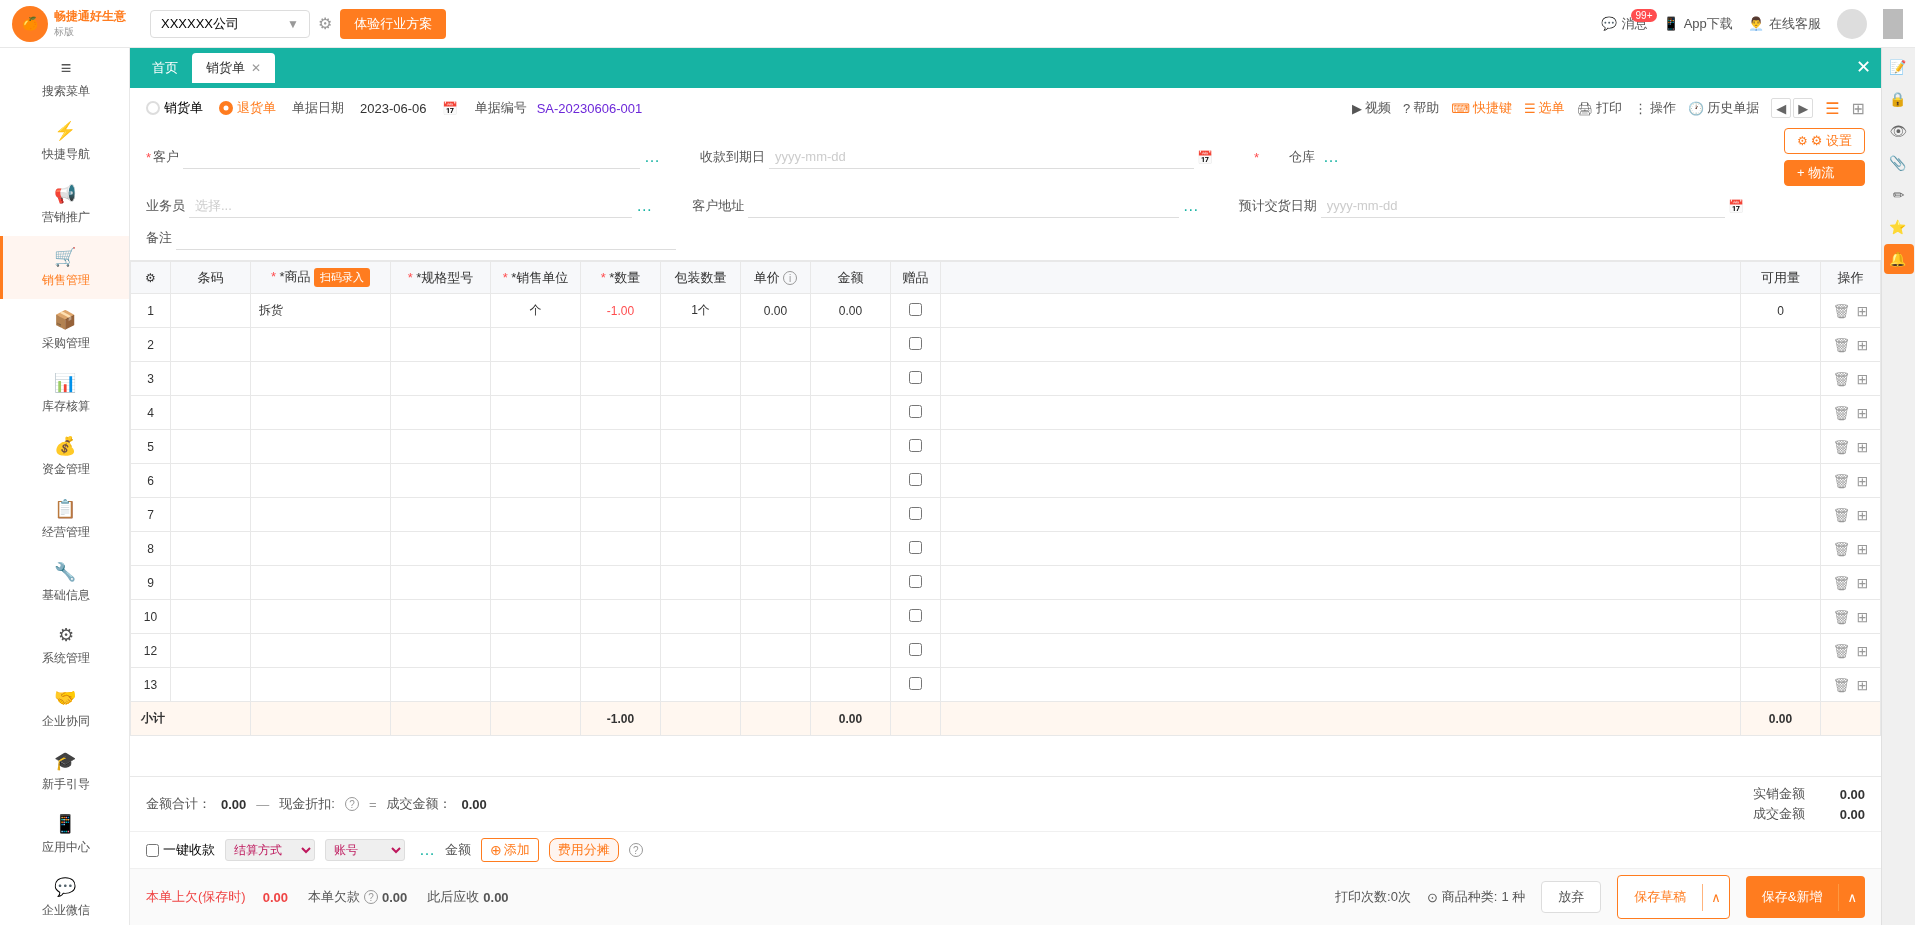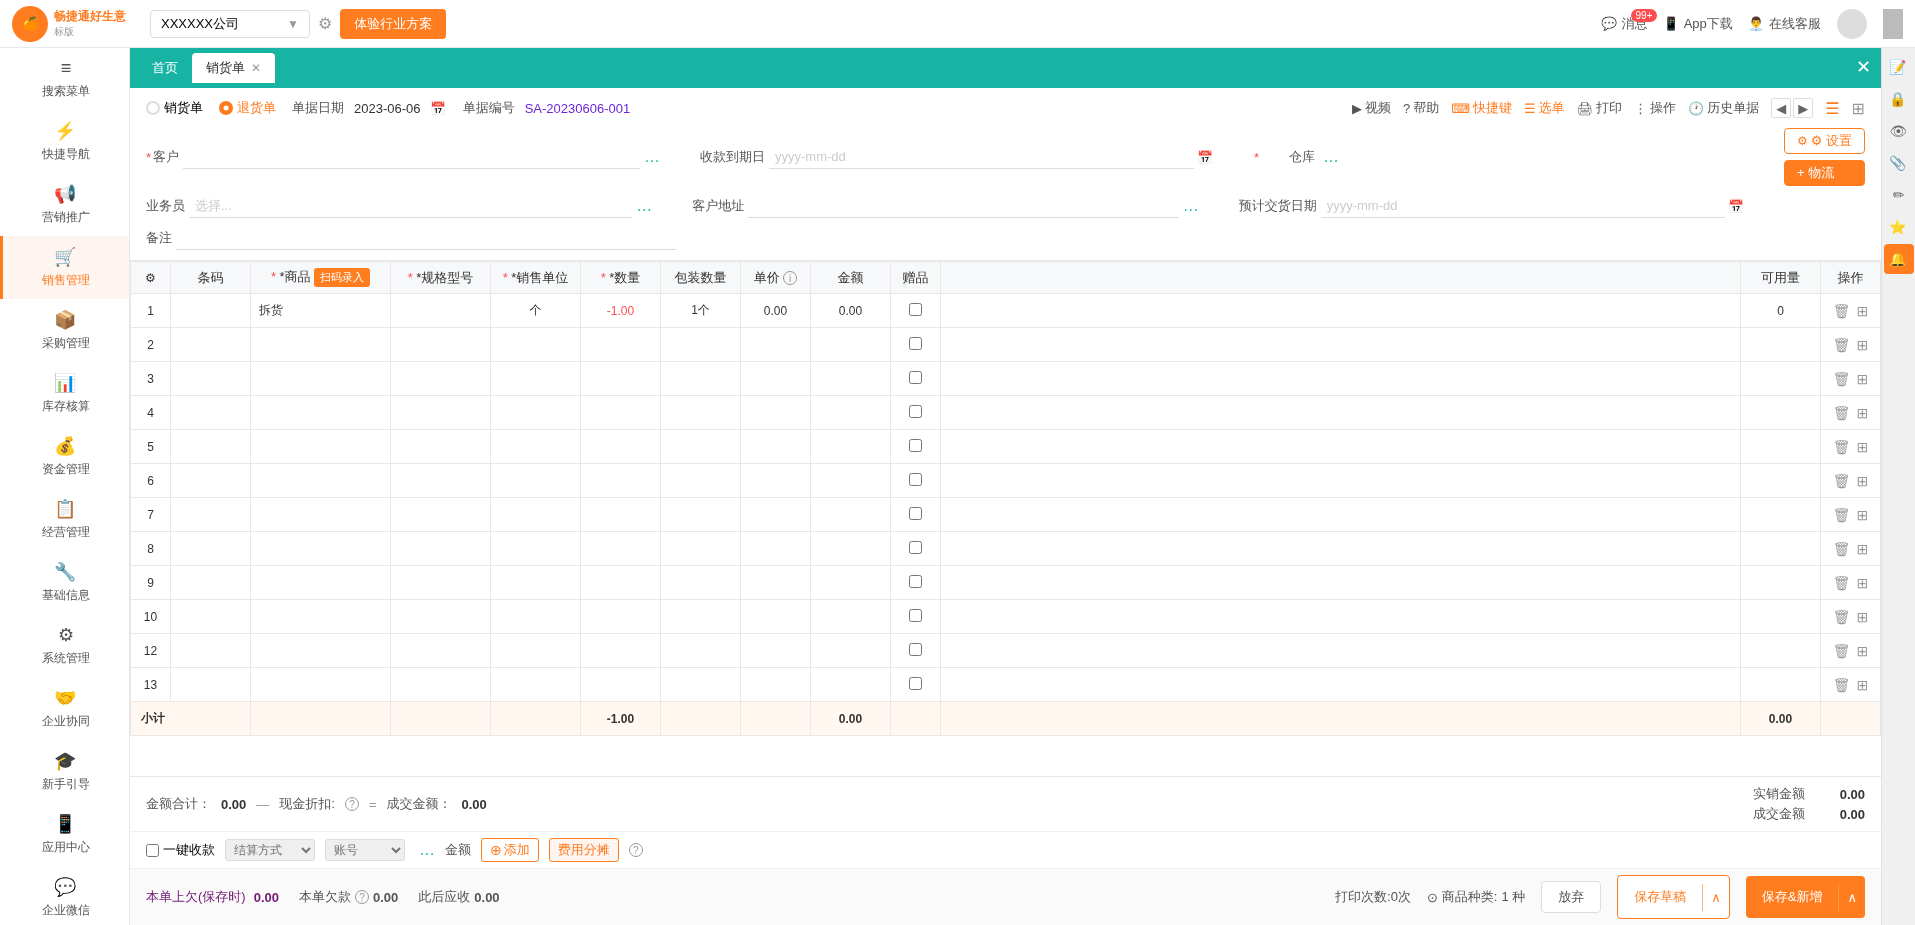--- a/index.html
+++ b/index.html
@@ -39,21 +39,21 @@
     .tab-bar { height: 40px; background: #17b3a3; display: flex; align-items: center; padding: 0 8px; flex-shrink: 0; }
     .tab { padding: 6px 14px; cursor: pointer; color: rgba(255,255,255,0.8); font-size: 13px; border-radius: 4px 4px 0 0; display: flex; align-items: center; gap: 6px; }
     .tab.active { background: #fff; color: #333; }
     .tab-close { font-size: 12px; cursor: pointer; color: #999; }
     .tab-home { color: white; }
     .radio-group { display: flex; gap: 16px; align-items: center; }
     .radio-item { display: flex; align-items: center; gap: 4px; cursor: pointer; }
     .radio-dot { width: 14px; height: 14px; border-radius: 50%; border: 2px solid #ddd; display: inline-block; }
     .radio-dot.checked { border-color: #ff7c1f; background: #ff7c1f; position: relative; }
     .radio-dot.checked::after { content: ''; position: absolute; width: 5px; height: 5px; background: white; border-radius: 50%; top: 50%; left: 50%; transform: translate(-50%, -50%); }
-    .form-date { display: flex; align-items: center; gap: 6px; color: #333; text-align: right; }
+    .form-date { display: flex; align-items: center; gap: 12px; color: #333; text-align: right; }
     .form-number { display: flex; align-items: center; gap: 6px; color: #333; }
     .toolbar-btn { display: flex; align-items: center; gap: 3px; color: #555; cursor: pointer; font-size: 12px; }
     .form-input { flex: 1; border: none; border-bottom: 1px solid #ddd; padding: 4px 6px; color: #333; background: transparent; outline: none; font-size: 13px; cursor: pointer; }
     .form-input::placeholder { color: #ccc; }
     .form-ellipsis { color: #17b3a3; cursor: pointer; margin-left: 4px; font-size: 16px; }
     .form-cal-icon { color: #ff7c1f; cursor: pointer; margin-left: 4px; }
 
     
     .table-wrapper { flex: 1; overflow: auto; background: #fff; }
     .data-table { width: 100%; border-collapse: collapse; }
@@ -76,23 +76,23 @@
     .row-op { display: flex; gap: 6px; justify-content: center; align-items: center; }
     .op-btn { background: none; border: none; cursor: pointer; color: #999; font-size: 14px; }
 
     
     .subtotal-row td { background: #fff7f0; font-weight: bold; }
 
     
     .bottom-area { background: #fff; border-top: 1px solid #e8e8e8; flex-shrink: 0; }
     .checkbox-item { display: flex; align-items: center; gap: 4px; cursor: pointer; }
     .add-btn { background: none; border: 1px solid #ff7c1f; color: #ff7c1f; border-radius: 3px; padding: 2px 8px; cursor: pointer; font-size: 12px; display: flex; align-items: center; gap: 2px; }
-    .expense-btn { background: none; border: 1px solid #ff7c1f; color: #ff7c1f; border-radius: 3px; padding: 2px 8px; cursor: pointer; font-size: 12px; }
+    .expense-btn { background: none; border: 1px solid #ff7c1f; color: #ff7c1f; border-radius: 8px; padding: 2px 8px; cursor: pointer; font-size: 12px; }
     .help-icon { color: #999; cursor: pointer; }
-    .payment-input { border: 1px solid #ddd; border-radius: 3px; padding: 2px 6px; width: 80px; color: #737373; }
+    .payment-input { border: 1px solid #ddd; border-radius: 3px; padding: 2px 6px; width: 80px; color: #be185d; }
     .abandon-btn { border: 1px solid #ddd; background: #fff; color: #555; border-radius: 4px; padding: 6px 16px; cursor: pointer; font-size: 13px; }
     .draft-btn { border: 1px solid #ff7c1f; background: #fff; color: #ff7c1f; border-radius: 4px; padding: 6px 0px; cursor: pointer; font-size: 13px; display: flex; align-items: center; }
     .draft-btn-main { padding: 6px 16px; }
     .draft-btn-arrow { padding: 6px 8px; border-left: 1px solid #ffb37c; }
     .save-new-btn { border: none; background: #ff7c1f; color: white; border-radius: 4px; padding: 6px 0; cursor: pointer; font-size: 13px; display: flex; align-items: center; }
     .save-new-btn-main { padding: 6px 16px; }
     .save-new-btn-arrow { padding: 6px 8px; border-left: 1px solid #ff9940; }
 
     .form-section { position: relative; }
     .settings-btn { border: 1px solid #ff7c1f; background: #fff; color: #ff7c1f; border-radius: 4px; padding: 4px 12px; cursor: pointer; font-size: 12px; display: flex; align-items: center; gap: 3px; }
@@ -714,21 +714,21 @@
             <span style="color:#ff7c1f; font-size:14px;">⊕</span>
             <span>添加</span>
           </button>
           <button class="expense-btn" style="border:1px solid #ff7c1f; color:#ff7c1f; background:#fff5f0;">
             <span>费用分摊</span>
           </button>
           <span class="info-circle help-icon">?</span>
         </div>
 
         <div style="display:flex; align-items:center; padding:6px 16px; background:#fafafa; border-top:1px solid #f0f0f0;">
-          <div style="display:flex; align-items:center; gap:8px; color:#701a75; font-size:12px; margin-right:20px;">
+          <div style="display:flex; align-items:center; gap:17px; color:#ef4444; font-size:12px; margin-right:20px;">
             <span>本单上欠(保存时)</span>
             <span style="font-weight:bold;">0.00</span>
           </div>
           <div style="display:flex; align-items:center; gap:4px; color:#555; font-size:12px; margin-right:20px;">
             <span>本单欠款</span>
             <span class="info-circle">?</span>
             <span style="font-weight:bold;">0.00</span>
           </div>
           <div style="display:flex; align-items:center; gap:4px; color:#555; font-size:12px;">
             <span>此后应收</span>

